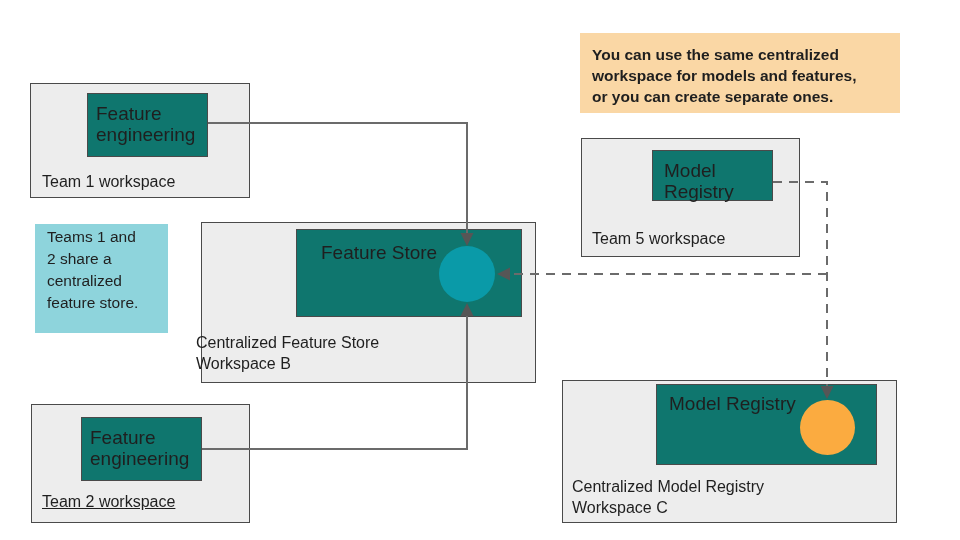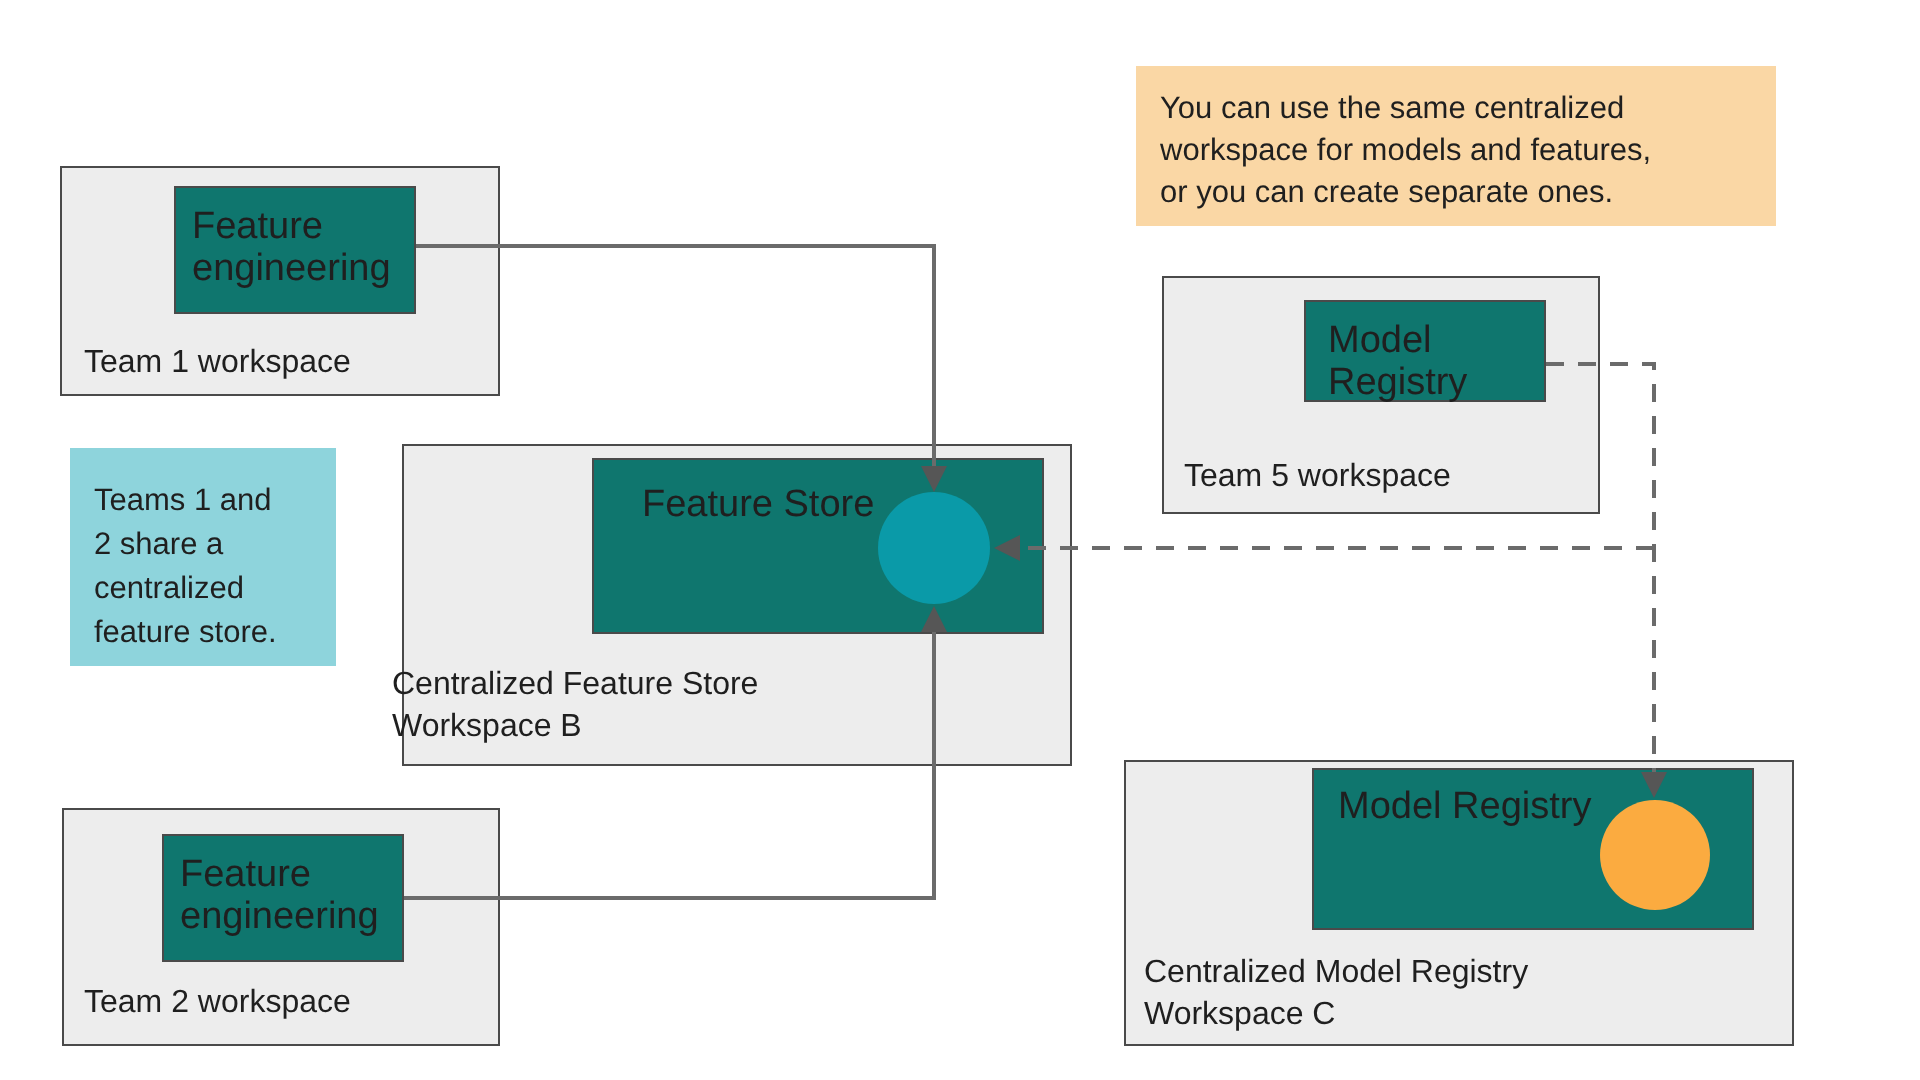--- a/index.html
+++ b/index.html
@@ -19,21 +19,21 @@
   .ws-label{
     position:absolute;font-size:16px;line-height:21px;white-space:pre-line;
   }
   .callout{
     position:absolute;box-sizing:border-box;font-size:15.5px;white-space:pre-line;
   }
   .callout-orange{
     background:var(--orange-callout,#FAD7A5);padding:11px 12px;line-height:21px;
   }
   .callout-teal{
-    background:var(--teal-callout,#8ED4DC);padding:16px 12px;line-height:22px;
+    background:var(--teal-callout,#8ED4DC);padding:2px 12px;line-height:22px;
   }
   .circle{
     position:absolute;border-radius:50%;
   }
   .circle-teal{left:439px;top:246px;width:56px;height:56px;background:var(--teal-circle,#0A9AA8);}
   .circle-orange{left:800px;top:400px;width:55px;height:55px;background:var(--orange-circle,#FBAB40);}
   svg.connectors{position:absolute;left:0;top:0;pointer-events:none;}
   .conn-solid{stroke:var(--connector,#6b6b6b);stroke-width:2;fill:none;}
   .conn-dashed{stroke:var(--connector,#6b6b6b);stroke-width:2;fill:none;stroke-dasharray:9 7;}
   .arrowhead{fill:var(--arrowhead,#565656);stroke:none;}
@@ -44,38 +44,38 @@
 <div class="canvas">
 
   <div class="ws" style="left:30px;top:83px;width:220px;height:115px;"></div>
   <div class="node node-pad" style="left:87px;top:93px;width:121px;height:64px;">Feature
 engineering</div>
   <div class="ws-label" style="left:42px;top:171px;text-align:right;">Team 1 workspace</div>
 
   <div class="ws" style="left:31px;top:404px;width:219px;height:119px;"></div>
   <div class="node node-pad" style="left:81px;top:417px;width:121px;height:64px;">Feature
 engineering</div>
-  <div class="ws-label" style="left:42px;top:491px;">Team 2 workspace</div>
+  <div class="ws-label" style="left:42px;top:491px;text-decoration:underline;">Team 2 workspace</div>
 
   <div class="ws" style="left:581px;top:138px;width:219px;height:119px;"></div>
   <div class="node node-pad" style="left:652px;top:150px;width:121px;height:51px;padding-left:11px;">Model
 Registry</div>
   <div class="ws-label" style="left:592px;top:228px;">Team 5 workspace</div>
 
   <div class="ws" style="left:201px;top:222px;width:335px;height:161px;"></div>
   <div class="node" style="left:296px;top:229px;width:226px;height:88px;padding:12px 24px;">Feature Store</div>
   <div class="ws-label" style="left:196px;top:332px;">Centralized Feature Store
 Workspace B</div>
 
   <div class="ws" style="left:562px;top:380px;width:335px;height:143px;"></div>
   <div class="node" style="left:656px;top:384px;width:221px;height:81px;padding:8px 12px;">Model Registry</div>
   <div class="ws-label" style="left:572px;top:476px;">Centralized Model Registry
 Workspace C</div>
 
-  <div class="callout callout-orange" style="left:568px;top:33px;width:320px;height:80px;">You can use the same centralized
+  <div class="callout callout-orange" style="left:580px;top:33px;width:320px;height:80px;font-weight:bold;">You can use the same centralized
 workspace for models and features,
 or you can create separate ones.</div>
   <div class="callout callout-teal" style="left:35px;top:224px;width:133px;height:109px;">Teams 1 and
 2 share a
 centralized
 feature store.</div>
 
   <div class="circle circle-teal"></div>
   <div class="circle circle-orange"></div>
 

